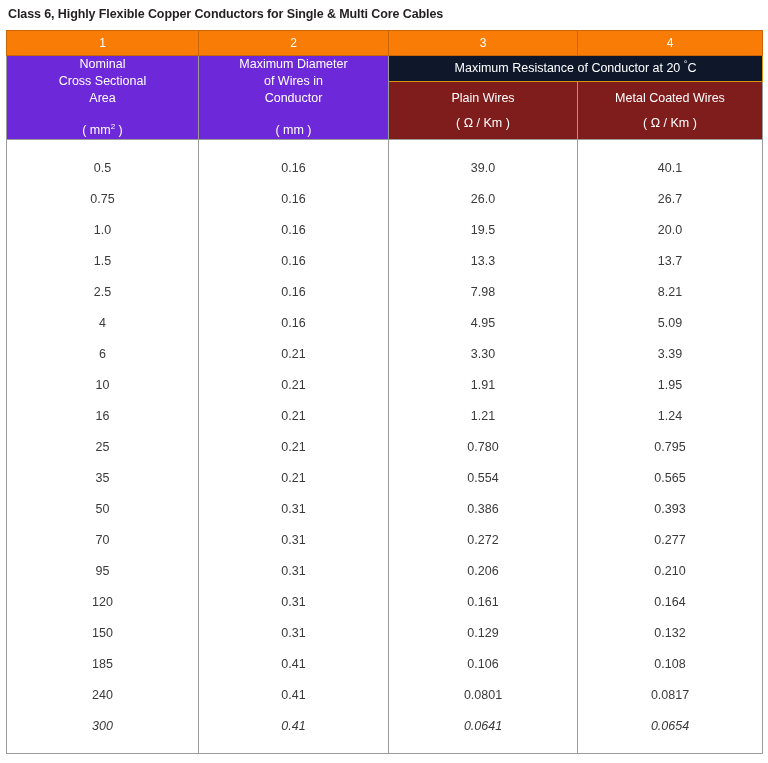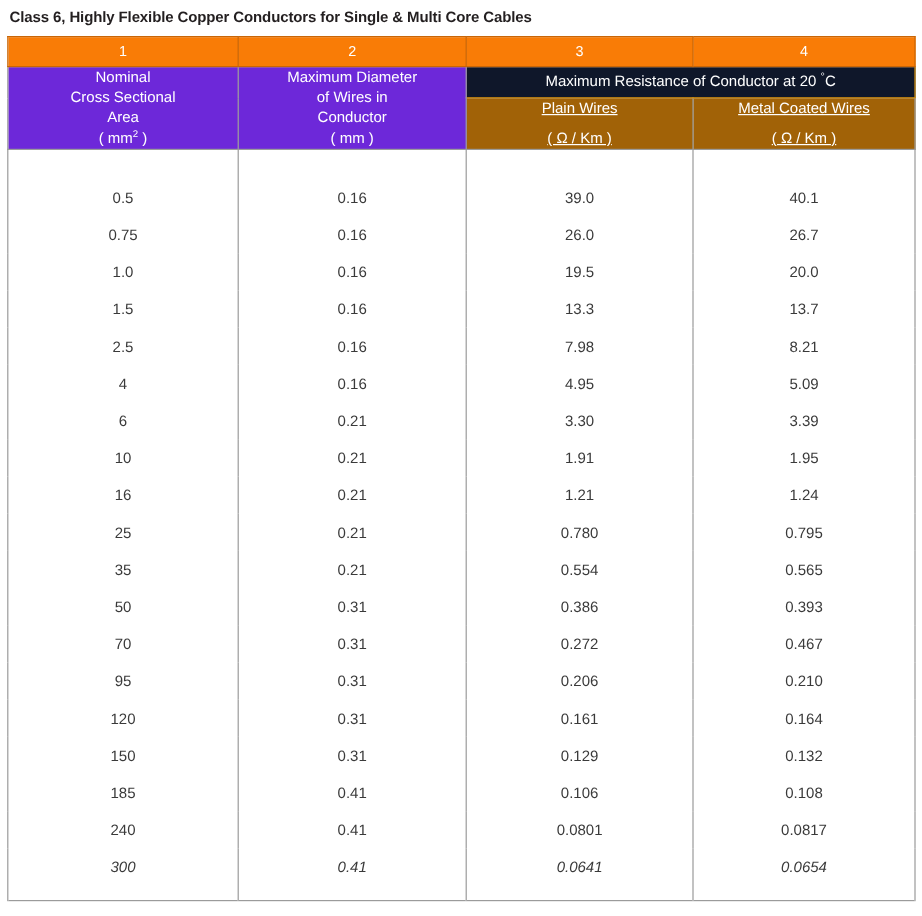--- a/index.html
+++ b/index.html
@@ -69,30 +69,30 @@
   th.desc-merged {
     background: #6d28d9;
     color: #ffffff;
     font-size: 12.5px;
     line-height: 17px;
     border-color: #d79210;
     padding: 7px 4px 8px 4px;
   }
   th.desc-merged .unit {
     display: block;
+    margin-top: 15px;
   }
   
   th.sub-label {
-    background: #a16207;
+    background: #7f1d1d;
     color: #ffffff;
     font-size: 12.5px;
     line-height: 17px;
     border-color: #d79210;
     padding: 7px 4px 8px 4px;
-    text-decoration: underline;
   }
   th.sub-label .unit {
     display: block;
     margin-top: 8px;
   }
   sup.sq {
     font-size: 8px;
     vertical-align: super;
     line-height: 0;
   }
@@ -105,21 +105,21 @@
   tbody.data td {
     background: #ffffff;
     color: #3a3a3a;
     font-size: 12.5px;
     height: 31px;
     border-left: 1px solid #9b9b9b;
     border-right: 1px solid #9b9b9b;
     border-top: none;
     border-bottom: none;
   }
-  tbody.data tr.first-data td { padding-top: 24px; }
+  tbody.data tr.first-data td { padding-top: 12px; }
   tbody.data tr.last-data td { padding-bottom: 12px; font-style: italic; }
 </style>
 </head>
 <body>
 
 <div class="page">
 
   <div class="doc-title">Class 6, Highly Flexible Copper Conductors for Single &amp; Multi Core Cables</div>
 
   <table class="spec">
@@ -236,21 +236,21 @@
         <tr>
           <td>50</td>
           <td>0.31</td>
           <td>0.386</td>
           <td>0.393</td>
         </tr>
         <tr>
           <td>70</td>
           <td>0.31</td>
           <td>0.272</td>
-          <td>0.467</td>
+          <td>0.277</td>
         </tr>
         <tr>
           <td>95</td>
           <td>0.31</td>
           <td>0.206</td>
           <td>0.210</td>
         </tr>
         <tr>
           <td>120</td>
           <td>0.31</td>

